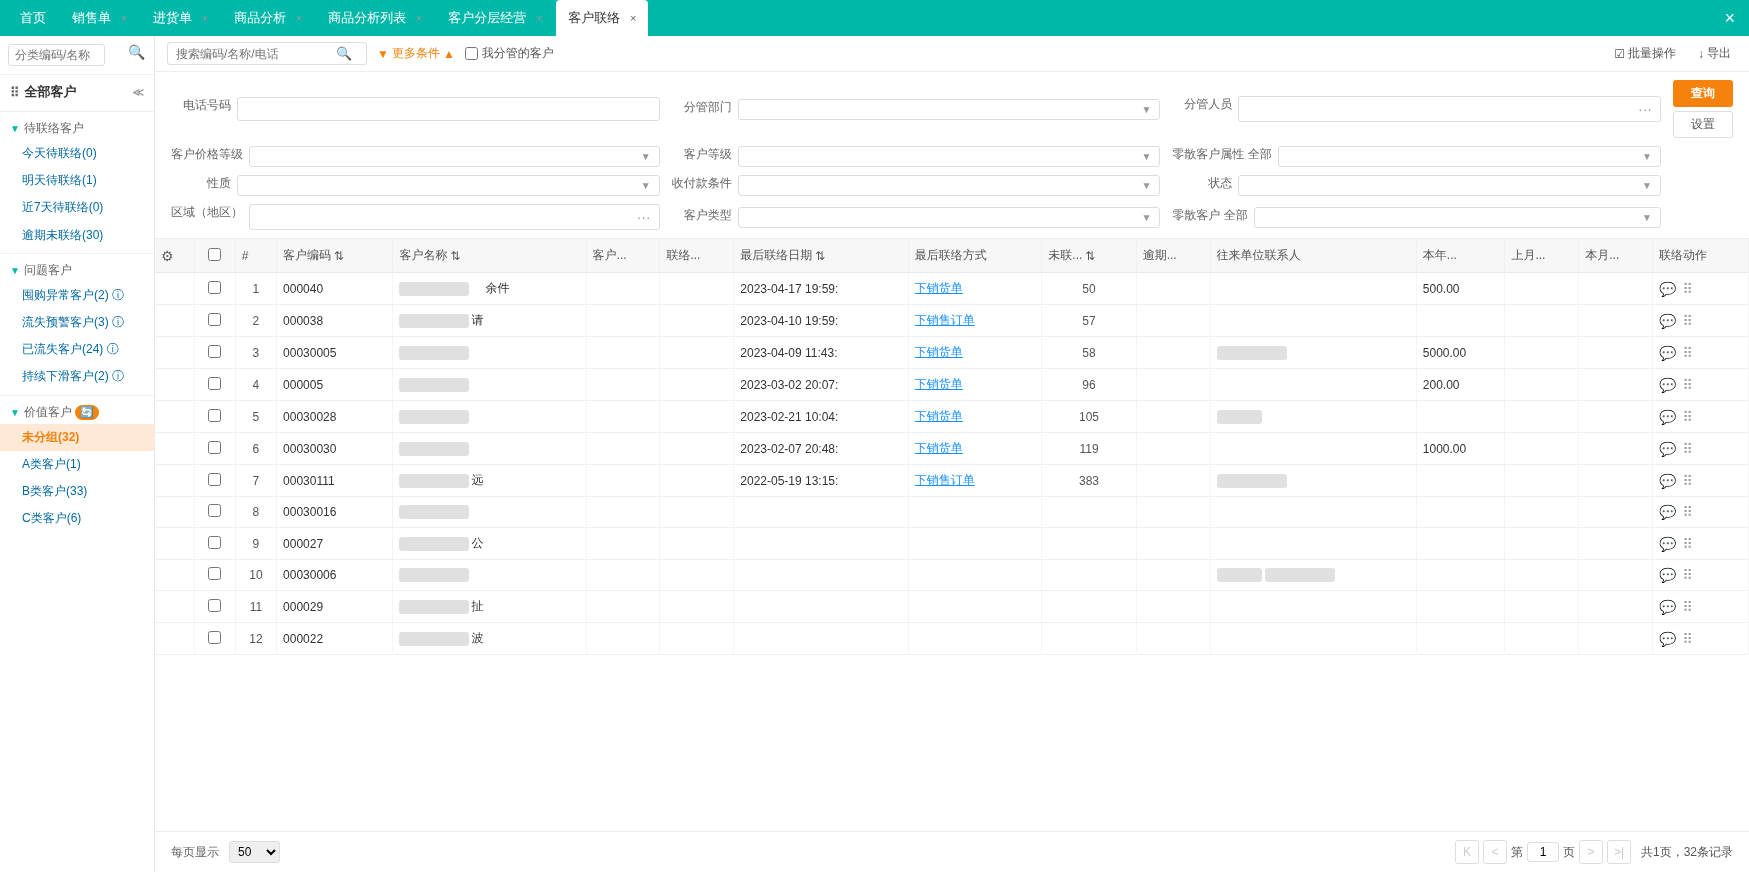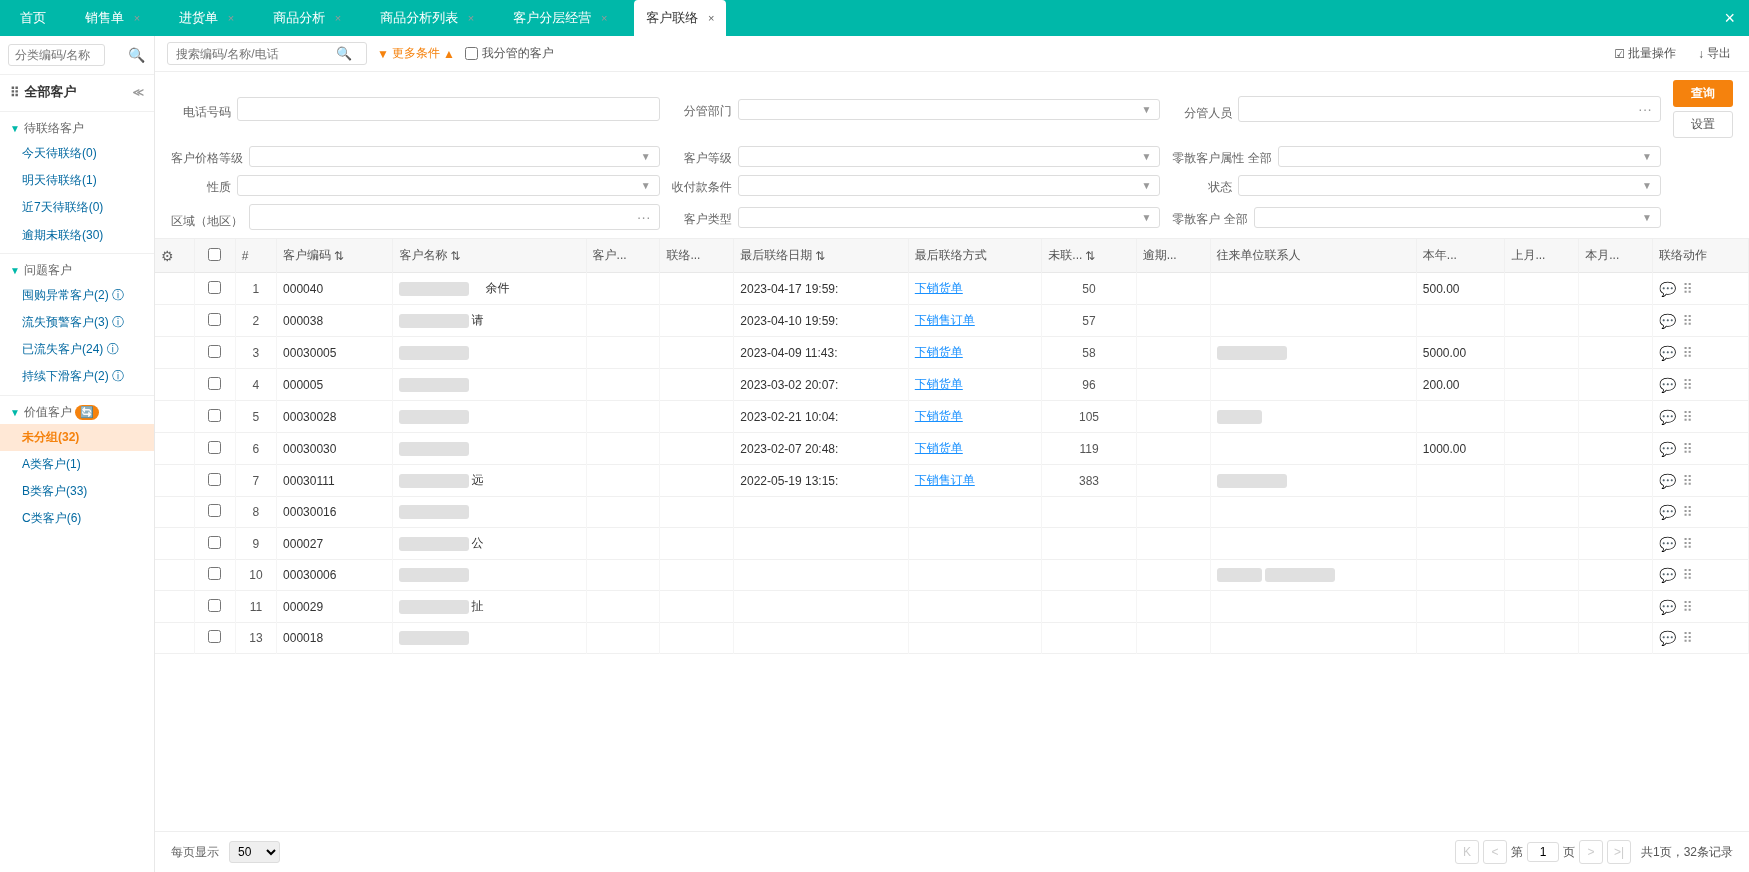--- a/index.html
+++ b/index.html
@@ -5,21 +5,21 @@
     * { box-sizing: border-box; margin: 0; padding: 0; }
     body { font-family: 'Microsoft YaHei', Arial, sans-serif; font-size: 12px; background: #f5f5f5; color: #333; overflow: hidden; }
 
     
     .top-nav {
       display: flex;
       align-items: center;
       background: #00b8a9;
       height: 36px;
       padding: 0 8px;
-      gap: 15px;
+      gap: 2px;
     }
     .top-nav .nav-item {
       padding: 0 12px;
       height: 36px;
       line-height: 36px;
       color: #fff;
       cursor: pointer;
       font-size: 13px;
       white-space: nowrap;
       position: relative;
@@ -50,21 +50,21 @@
       width: 155px;
       min-width: 155px;
       background: #fff;
       border-right: 1px solid #e8e8e8;
       display: flex;
       flex-direction: column;
       overflow-y: auto;
     }
     .sidebar-search {
       display: flex;
-      align-items: center;
+      align-items: flex-start;
       padding: 8px 8px;
       border-bottom: 1px solid #f0f0f0;
       gap: 20px;
     }
     .sidebar-search input {
       border: 1px solid #ddd;
       border-radius: 3px;
       padding: 3px 6px;
       font-size: 12px;
       width: 100%;
@@ -178,21 +178,21 @@
     }
     .adv-filter-row {
       display: flex;
       align-items: center;
       gap: 12px;
       margin-bottom: 8px;
     }
     .adv-filter-row:last-child { margin-bottom: 0; }
     .filter-field {
       display: flex;
-      align-items: flex-end;
+      align-items: flex-start;
       flex: 1;
       gap: 6px;
     }
     .filter-field label {
       white-space: nowrap;
       color: #666;
       font-size: 12px;
       min-width: 60px;
       text-align: right;
     }
@@ -837,23 +837,23 @@
     <td>
       <div class="action-icons">
         <span class="ico">💬</span>
         <span class="ico">⠿</span>
       </div>
     </td>
   </tr>
             <tr>
     <td></td>
     <td class="checkbox-cell"><input type="checkbox" style=""></td>
-    <td class="num-cell">13</td>
-    <td>000018</td>
-    <td><span style="display:inline-block;background:#e0e0e0;border-radius:3px;height:14px;width:70px;vertical-align:middle;"></span></td>
+    <td class="num-cell">12</td>
+    <td>000022</td>
+    <td><span style="display:inline-block;background:#e0e0e0;border-radius:3px;height:14px;width:70px;vertical-align:middle;"></span><span style="color:#333;margin-left:2px;">波</span></td>
     <td></td>
     <td></td>
     <td></td>
     <td></td>
     <td class="num-cell"></td>
     <td></td>
     <td></td>
     <td></td>
     <td></td>
     <td></td>

